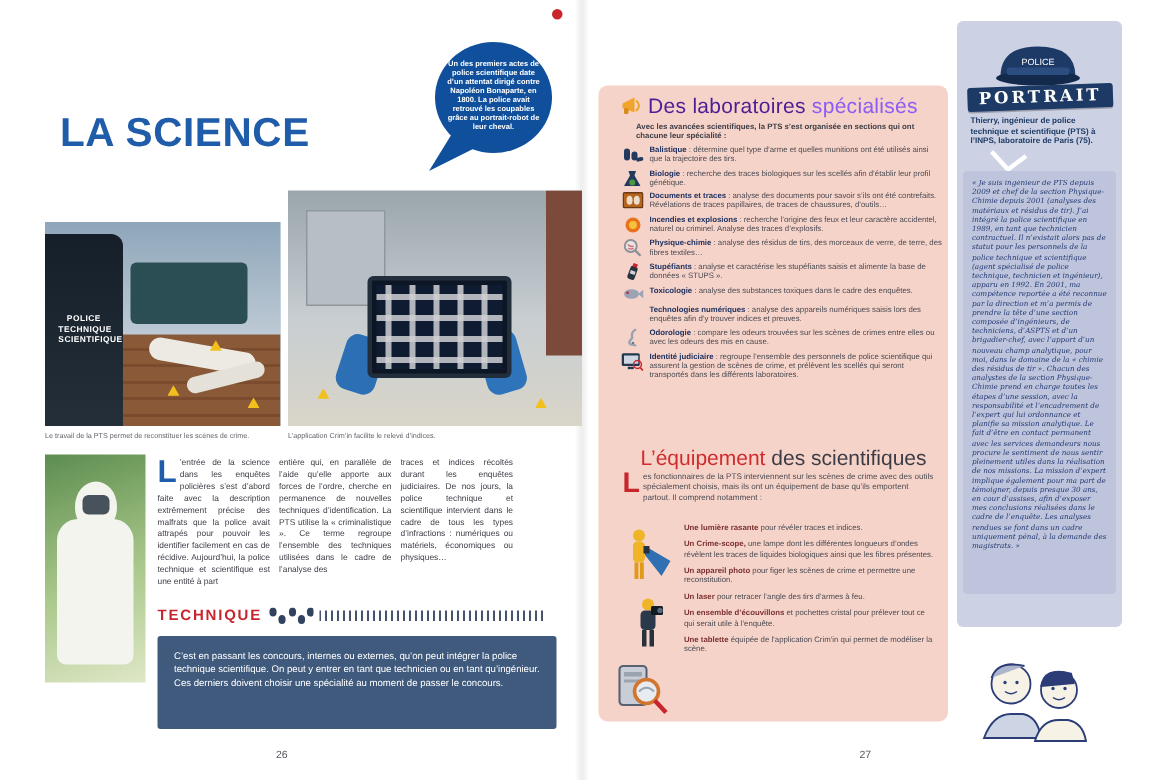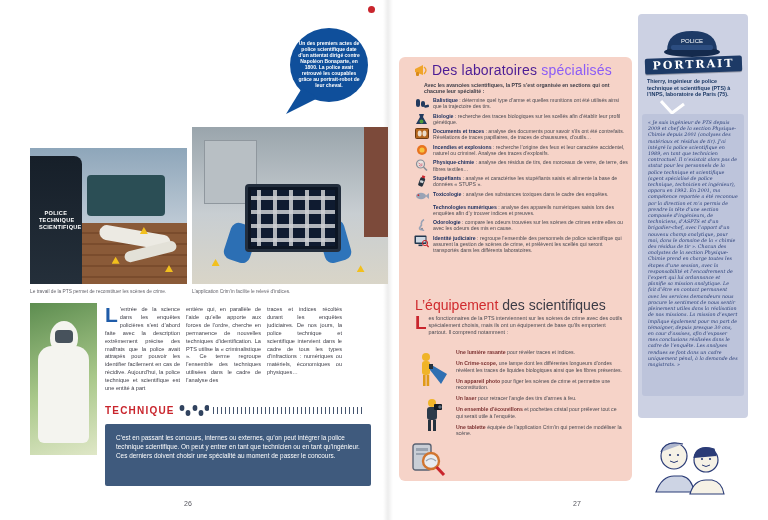--- a/index.html
+++ b/index.html
@@ -88,21 +88,21 @@
   .bluebox{left:105px;top:424px;width:266px;height:62px;background:#3f5a7d;
     color:#fff;font-size:6.4px;line-height:9.2px;padding:9px 11px;
     box-sizing:border-box;border-radius:2px}
   .pnum{font-size:7px;color:#56565e}
   .pnl{left:184px;top:500px}.pnr{left:573px;top:500px}
 
   
   .pink-panel{left:399px;top:57px;width:233px;height:424px;background:#f6d3c8;border-radius:6px}
   .labs-head{left:432px;top:62px;font-size:14px;letter-spacing:.2px}
   .labs-head .hd{color:#4c1d95}.labs-head .hr{color:#8b5cf6}
-  .eq-head{left:415px;top:297px;font-size:14px}
+  .eq-head{left:427px;top:297px;font-size:14px}
   .eq-head .hr{color:#d02b2e}.eq-head .hd{color:#3c3c46}
   .labs-intro{left:424px;top:82px;width:202px;font-size:5.2px;line-height:6.4px;
     font-weight:bold;color:#3c3c46}
   .labs-list{left:414px;top:97px;width:214px;display:flex;flex-direction:column;gap:3px}
   .lab-item{display:flex;gap:4px;align-items:flex-start}
   .lab-ic{width:15px;flex:none;display:flex;justify-content:center}
   .lab-tx{font-size:5.2px;line-height:6.3px;color:#4a4a52}
   .lab-lb{font-weight:bold;color:#1e3160}
 
   .eq-intro{left:415px;top:315px;width:208px;font-size:5.4px;line-height:7px;color:#4a4a52}
@@ -136,20 +136,21 @@
 
 <div class="abs speech-bubble">
   <span>Un des premiers actes de police scientifique date d’un attentat dirigé contre Napoléon Bonaparte, en 1800. La police avait retrouvé les coupables grâce au portrait-robot de leur cheval.</span>
 </div>
 <svg class="abs bubble-tail" width="34" height="28">
   <polygon points="0,26 16,0 32,10" fill="#0f4f9b"></polygon>
 </svg>
 <div class="abs corner-dot"></div>
 
 <h1 class="abs title" style="margin:0;font-weight:normal">
+  <span class="t1">LA SCIENCE</span>
 </h1>
 
 <div class="abs photo1">
   <div class="wall"></div>
   <div class="floor"></div>
   <div class="couch"></div>
   <div class="body-t"></div>
   <div class="body-l"></div>
   <div class="marker" style="left:52%;top:80%"></div>
   <div class="marker" style="left:70%;top:58%"></div>

